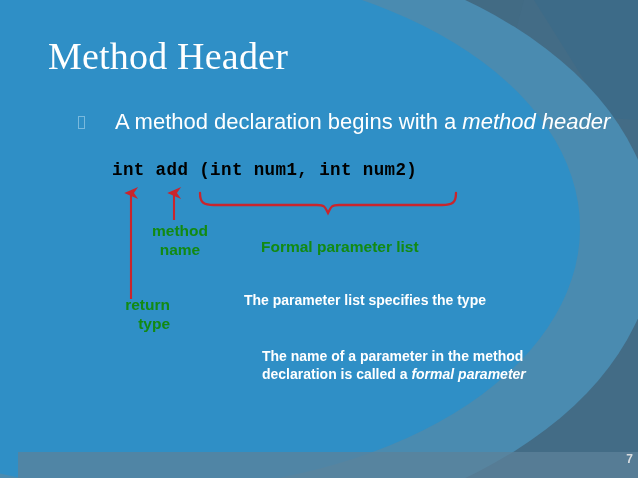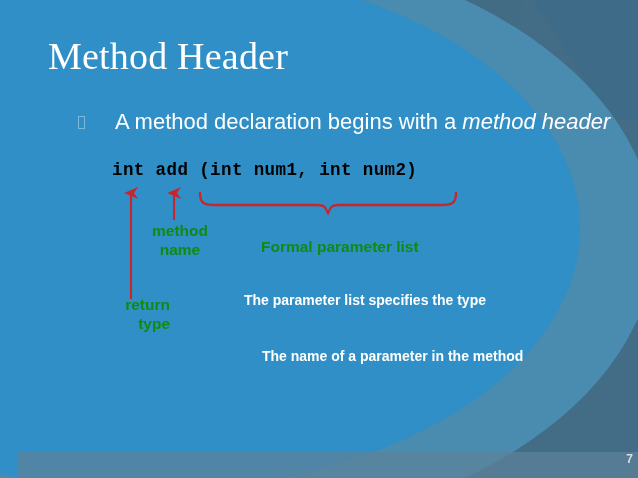--- a/index.html
+++ b/index.html
@@ -218,18 +218,19 @@
 
     <div class="lbl lbl-return-type">return
 type</div>
 
     <div class="para para-1">
       <div>The parameter list specifies the type</div>
     </div>
 
     <div class="para para-2">
       <div>The name of a parameter in the method</div>
+      <div><span>declaration is called a </span><span class="em">formal parameter</span></div>
     </div>
 
     <div class="page-number">7</div>
 
   </div>
 </div>
 
 </body></html>

